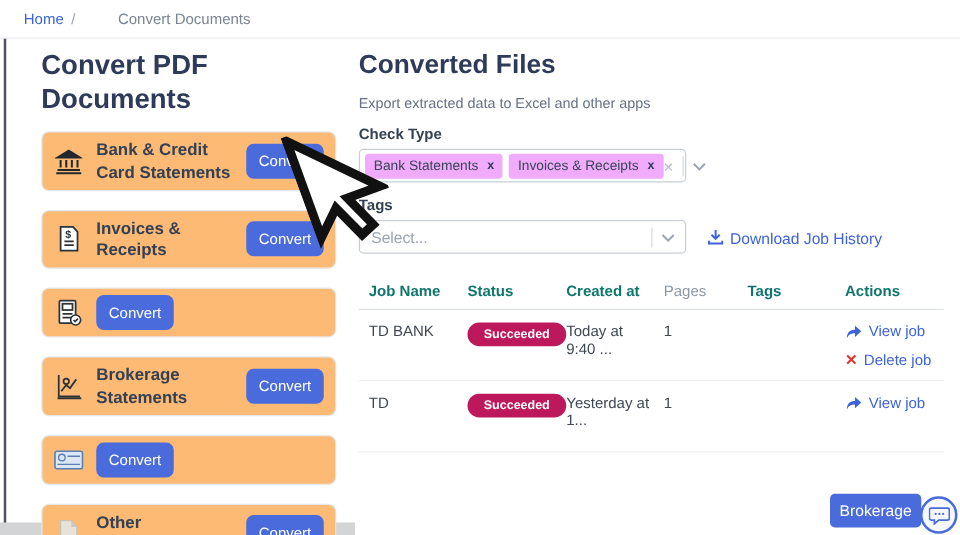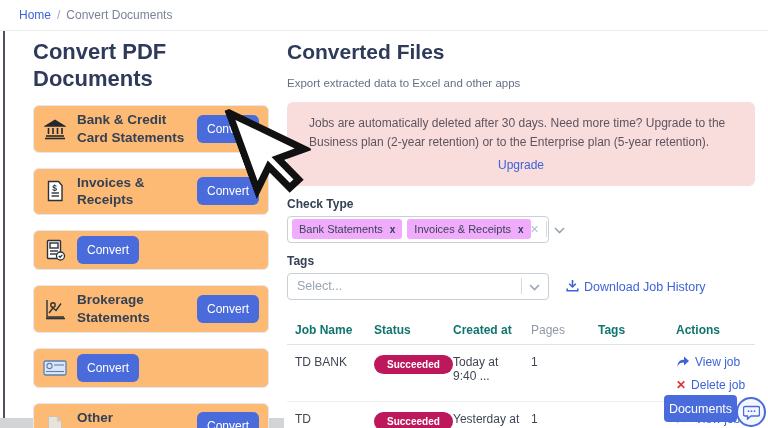--- a/index.html
+++ b/index.html
@@ -13,21 +13,21 @@
   }
   
   .topbar {
     position: absolute; left: 0; top: 0; width: 768px; height: 31px;
     background: #fff; border-bottom: 1px solid #e9ebee;
     display: flex; align-items: center; padding-left: 19px;
     font-size: 12px; gap: 6px;
   }
   .crumb-home { color: #3d63d9; cursor: pointer; }
   .crumb-sep { color: #9aa4b2; }
-  .crumb-current { color: #7a8494; }
+  .crumb-current { color: #7a8494; margin-left: 28px; }
 
   
   .left-edge-line { position: absolute; left: 3px; top: 31px; width: 2px; height: 389px; background: #4d525b; }
   .bottom-strip { position: absolute; left: 0; top: 418px; width: 284px; height: 10px; background: #d2d4d6; }
 
   
   .left-panel { position: absolute; left: 33px; top: 38px; width: 236px; }
   .left-title {
     font-size: 22px; font-weight: bold; color: #2e3a59; line-height: 1.24;
     margin-bottom: 12px; max-width: 180px;
@@ -209,24 +209,20 @@
     </span>
     <span class="doc-label">Other documents</span>
     <button class="convert-btn">Convert</button>
   </div>
 </div>
 
 <div class="main">
   <div class="main-title">Converted Files</div>
   <div class="main-subtitle">Export extracted data to Excel and other apps</div>
 
-  <div class="alert">
-    <span>Jobs are automatically deleted after 30 days. Need more time? Upgrade to the Business plan (2-year retention) or to the Enterprise plan (5-year retention).</span>
-    <span class="alert-link">Upgrade</span>
-  </div>
 
   <div class="field-label">Check Type</div>
   <div class="select-box">
     <div class="chips">
       <span class="chip">
         <span>Bank Statements</span>
         <span class="chip-x">x</span>
       </span>
       <span class="chip">
         <span>Invoices &amp; Receipts</span>
@@ -314,21 +310,21 @@
             </svg>
           <span>View job</span>
         </span>
 
       </span>
     </div>
 
   </div>
 </div>
 
-<button class="feedback-btn">Documents</button>
+<button class="feedback-btn">Brokerage</button>
 
 <div class="chat-btn">
   <svg width="17" height="15" viewBox="0 0 17 15">
       <path d="M2 1.5 h13 a1.5 1.5 0 0 1 1.5 1.5 v6.5 a1.5 1.5 0 0 1 -1.5 1.5 h-7 l-3.5 3 v-3 h-2.5 a1.5 1.5 0 0 1 -1.5 -1.5 v-6.5 a1.5 1.5 0 0 1 1.5 -1.5 Z" fill="none" stroke="#4a6bdb" stroke-width="1.4"></path>
       <circle cx="5.5" cy="6.2" r="0.9" fill="#4a6bdb"></circle>
       <circle cx="8.5" cy="6.2" r="0.9" fill="#4a6bdb"></circle>
       <circle cx="11.5" cy="6.2" r="0.9" fill="#4a6bdb"></circle>
     </svg>
 </div>
 

